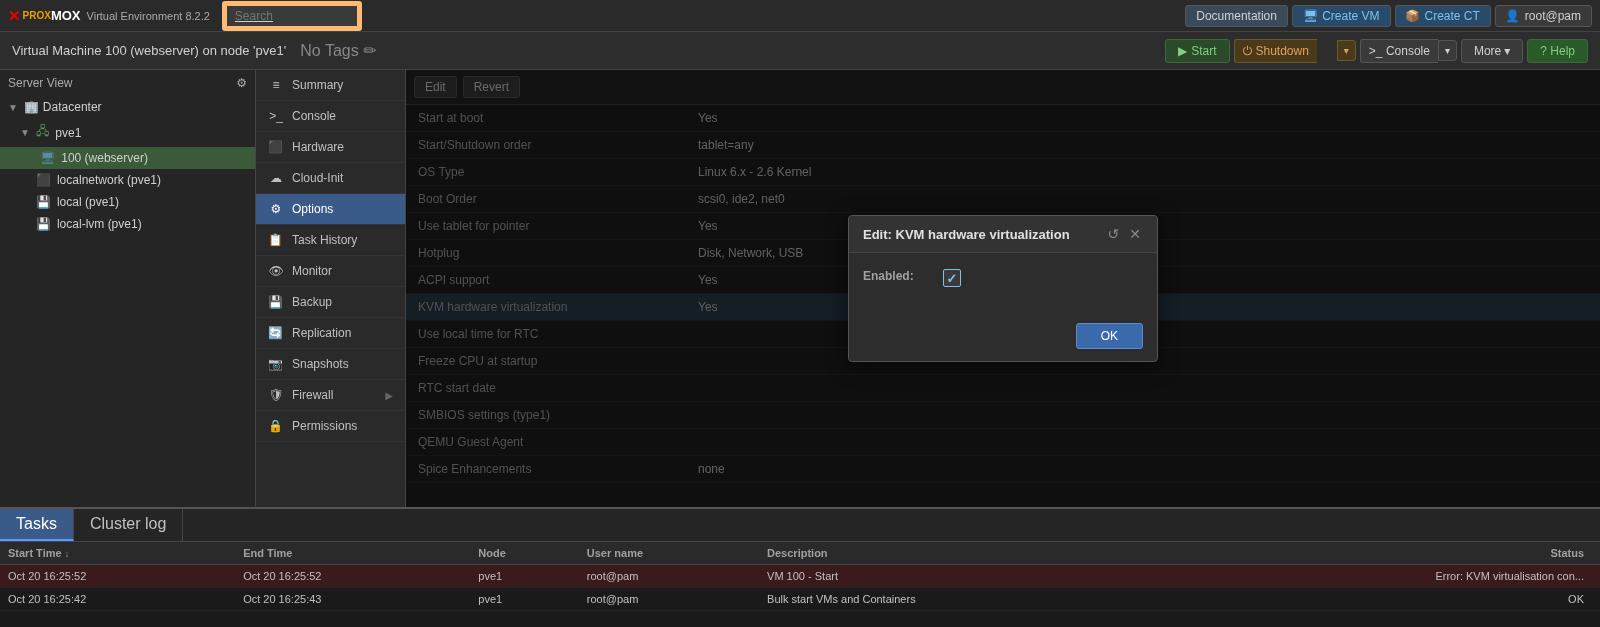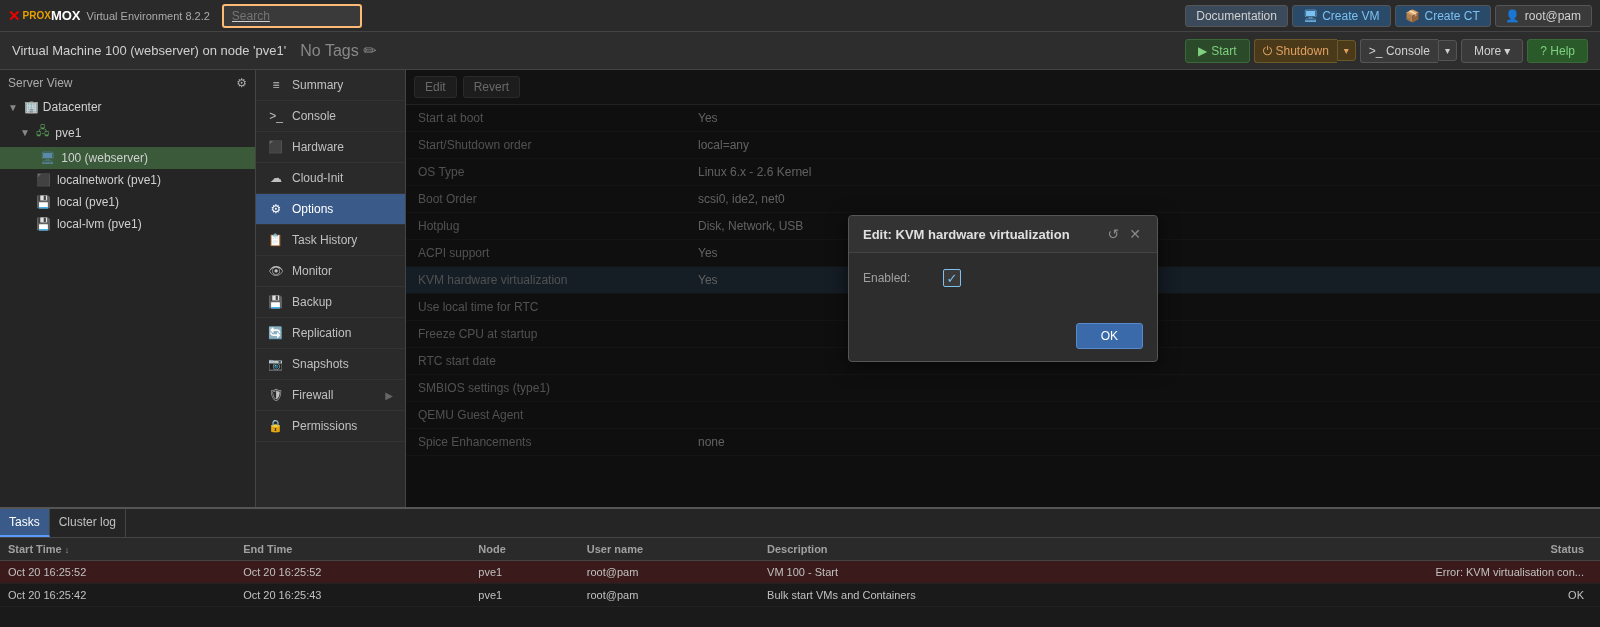--- a/index.html
+++ b/index.html
@@ -1,36 +1,36 @@
 <!DOCTYPE html>
 <html><head>
   <meta charset="utf-8">
   <style>
     * { margin: 0; padding: 0; box-sizing: border-box; }
     body { font-family: Arial, sans-serif; font-size: 12px; background: #1a1a1a; color: #d0d0d0; width: 1600px; height: 627px; overflow: hidden; }
 
     
     .topbar { display: flex; align-items: center; background: #2a2a2a; height: 32px; padding: 0 8px; border-bottom: 1px solid #444; }
     .logo { display: flex; align-items: center; margin-right: 12px; }
-    .search-box { background: #3a3a3a; border: 2px solid #fdba74; color: #d0d0d0; padding: 3px 8px; width: 140px; border-radius: 3px; font-size: 12px; text-decoration: underline; }
+    .search-box { background: #3a3a3a; border: 5px solid #fdba74; color: #d0d0d0; padding: 3px 8px; width: 140px; border-radius: 3px; font-size: 12px; text-decoration: underline; }
     .topbar-right { margin-left: auto; display: flex; align-items: center; gap: 4px; }
     .topbar-btn { background: #3a3a3a; border: 1px solid #555; color: #d0d0d0; padding: 3px 10px; border-radius: 3px; cursor: pointer; font-size: 12px; display: flex; align-items: center; gap: 4px; }
     .topbar-btn.doc { background: #3a4a5a; }
     .topbar-btn.createvm { background: #2a4a6a; color: #7bc0f0; }
     .topbar-btn.createct { background: #2a4a6a; color: #7bc0f0; }
     .topbar-btn.user { background: #3a3a3a; }
 
     
     .toolbar2 { display: flex; align-items: center; background: #2d2d2d; height: 38px; padding: 0 12px; border-bottom: 1px solid #444; gap: 6px; }
     .vm-title { font-size: 13px; color: #d0d0d0; margin-right: 8px; }
     .notags { color: #888; font-size: 16px; margin-right: 0; cursor: pointer; }
     .toolbar2-right { margin-left: auto; display: flex; align-items: center; gap: 4px; }
     .tb2-btn { background: #3a3a3a; border: 1px solid #555; color: #d0d0d0; padding: 4px 12px; border-radius: 3px; cursor: pointer; font-size: 12px; display: flex; align-items: center; gap: 4px; }
     .tb2-btn.green { background: #2a4a2a; color: #7fd07f; border-color: #3a6a3a; }
-    .tb2-btn-split { display: flex; align-items: center; }
+    .tb2-btn-split { display: flex; align-items: center; gap: 20px; }
     .tb2-btn-split .main { padding: 4px 8px; background: #4a3a1a; color: #e0a060; border: 1px solid #6a5a2a; border-right: none; border-radius: 3px 0 0 3px; cursor: pointer; font-size: 12px; }
     .tb2-btn-split .arrow { padding: 4px 6px; background: #4a3a1a; color: #e0a060; border: 1px solid #6a5a2a; border-radius: 0 3px 3px 0; cursor: pointer; font-size: 10px; }
     .tb2-btn-split2 { display: flex; align-items: center; }
     .tb2-btn-split2 .main { padding: 4px 8px; background: #3a3a3a; color: #d0d0d0; border: 1px solid #555; border-right: none; border-radius: 3px 0 0 3px; cursor: pointer; font-size: 12px; }
     .tb2-btn-split2 .arrow { padding: 4px 6px; background: #3a3a3a; color: #d0d0d0; border: 1px solid #555; border-radius: 0 3px 3px 0; cursor: pointer; font-size: 10px; }
     .tb2-more { padding: 4px 12px; background: #3a3a3a; color: #d0d0d0; border: 1px solid #555; border-radius: 3px; cursor: pointer; font-size: 12px; display: flex; align-items: center; gap: 3px; }
     .tb2-help { padding: 4px 12px; background: #2a5a2a; color: #7fd07f; border: 1px solid #3a6a3a; border-radius: 3px; cursor: pointer; font-size: 12px; }
 
     
     .main-layout { display: flex; height: calc(627px - 32px - 38px - 120px); }
@@ -59,40 +59,40 @@
 
     .options-table { width: 100%; border-collapse: collapse; }
     .options-table tr { border-bottom: 1px solid #2a2a2a; }
     .options-table td { padding: 6px 12px; font-size: 12px; color: #c0c0c0; }
     .options-table td:first-child { width: 280px; color: #a0a0a0; }
     .options-table tr.highlighted { background: #2a3a4a; }
 
     
     .bottom-panel { height: 120px; background: #1a1a1a; border-top: 2px solid #555; display: flex; flex-direction: column; }
     .bottom-tabs { display: flex; background: #252525; border-bottom: 1px solid #444; }
-    .bottom-tab { padding: 6px 9px; cursor: pointer; font-size: 12px; color: #c0c0c0; border-right: 1px solid #444; }
+    .bottom-tab { padding: 6px 16px; cursor: pointer; font-size: 16px; color: #c0c0c0; border-right: 1px solid #444; }
     .bottom-tab.active { background: #3a5a8a; color: #fff; border-bottom: 2px solid #5a9aff; }
     .tasks-table { width: 100%; border-collapse: collapse; font-size: 11px; }
     .tasks-table th { padding: 5px 8px; background: #2a2a2a; color: #a0a0a0; text-align: left; border-bottom: 1px solid #444; font-weight: bold; cursor: pointer; }
     .tasks-table td { padding: 5px 8px; border-bottom: 1px solid #222; color: #c0c0c0; }
     .tasks-table tr.error td { background: #3a1a1a; }
     .tasks-table tr.ok td { background: #1a1a1a; }
     .tasks-table .sort-arrow { font-size: 9px; }
     .status-error { color: #e06060; }
     .status-ok { color: #60c060; }
 
     
     .modal-overlay { position: absolute; top: 0; left: 0; right: 0; bottom: 0; background: rgba(0,0,0,0.5); display: flex; align-items: center; justify-content: center; z-index: 100; }
     .modal { background: #2d2d2d; border: 1px solid #555; border-radius: 4px; width: 310px; box-shadow: 0 4px 20px rgba(0,0,0,0.6); }
     .modal-header { display: flex; align-items: center; justify-content: space-between; padding: 10px 14px; background: #333; border-bottom: 1px solid #444; border-radius: 4px 4px 0 0; }
     .modal-title { font-size: 13px; color: #e0e0e0; font-weight: bold; }
     .modal-header-icons { display: flex; gap: 6px; }
     .modal-icon-btn { background: none; border: none; cursor: pointer; color: #888; font-size: 14px; padding: 0 2px; }
     .modal-body { padding: 16px 14px; }
-    .modal-field { display: flex; align-items: center; margin-bottom: 12px; }
+    .modal-field { display: flex; margin-bottom: 12px; font-weight: bold; }
     .modal-label { width: 80px; color: #a0a0a0; font-size: 12px; }
     .modal-checkbox { width: 18px; height: 18px; background: #3a3a3a; border: 1px solid #7bc0f0; border-radius: 2px; display: flex; align-items: center; justify-content: center; cursor: pointer; color: #7bc0f0; font-size: 13px; }
     .modal-footer { display: flex; justify-content: flex-end; padding: 8px 14px 12px; }
     .modal-ok-btn { background: #3a6aaa; border: 1px solid #5a8acc; color: #fff; padding: 5px 24px; border-radius: 3px; cursor: pointer; font-size: 12px; }
   </style>
 </head>
 <body>
 
 <div class="topbar">
   <div class="logo">
@@ -241,29 +241,33 @@
       <button class="ct-btn">Revert</button>
     </div>
     <table class="options-table">
       <tbody id="options-tbody">
       <tr>
             <td>Start at boot</td>
             <td>Yes</td>
           </tr>
           <tr>
             <td>Start/Shutdown order</td>
-            <td>local=any</td>
+            <td>tablet=any</td>
           </tr>
           <tr>
             <td>OS Type</td>
             <td>Linux 6.x - 2.6 Kernel</td>
           </tr>
           <tr>
             <td>Boot Order</td>
             <td>scsi0, ide2, net0</td>
+          </tr>
+          <tr>
+            <td>Use tablet for pointer</td>
+            <td>Yes</td>
           </tr>
           <tr>
             <td>Hotplug</td>
             <td>Disk, Network, USB</td>
           </tr>
           <tr>
             <td>ACPI support</td>
             <td>Yes</td>
           </tr>
           <tr class="highlighted">

